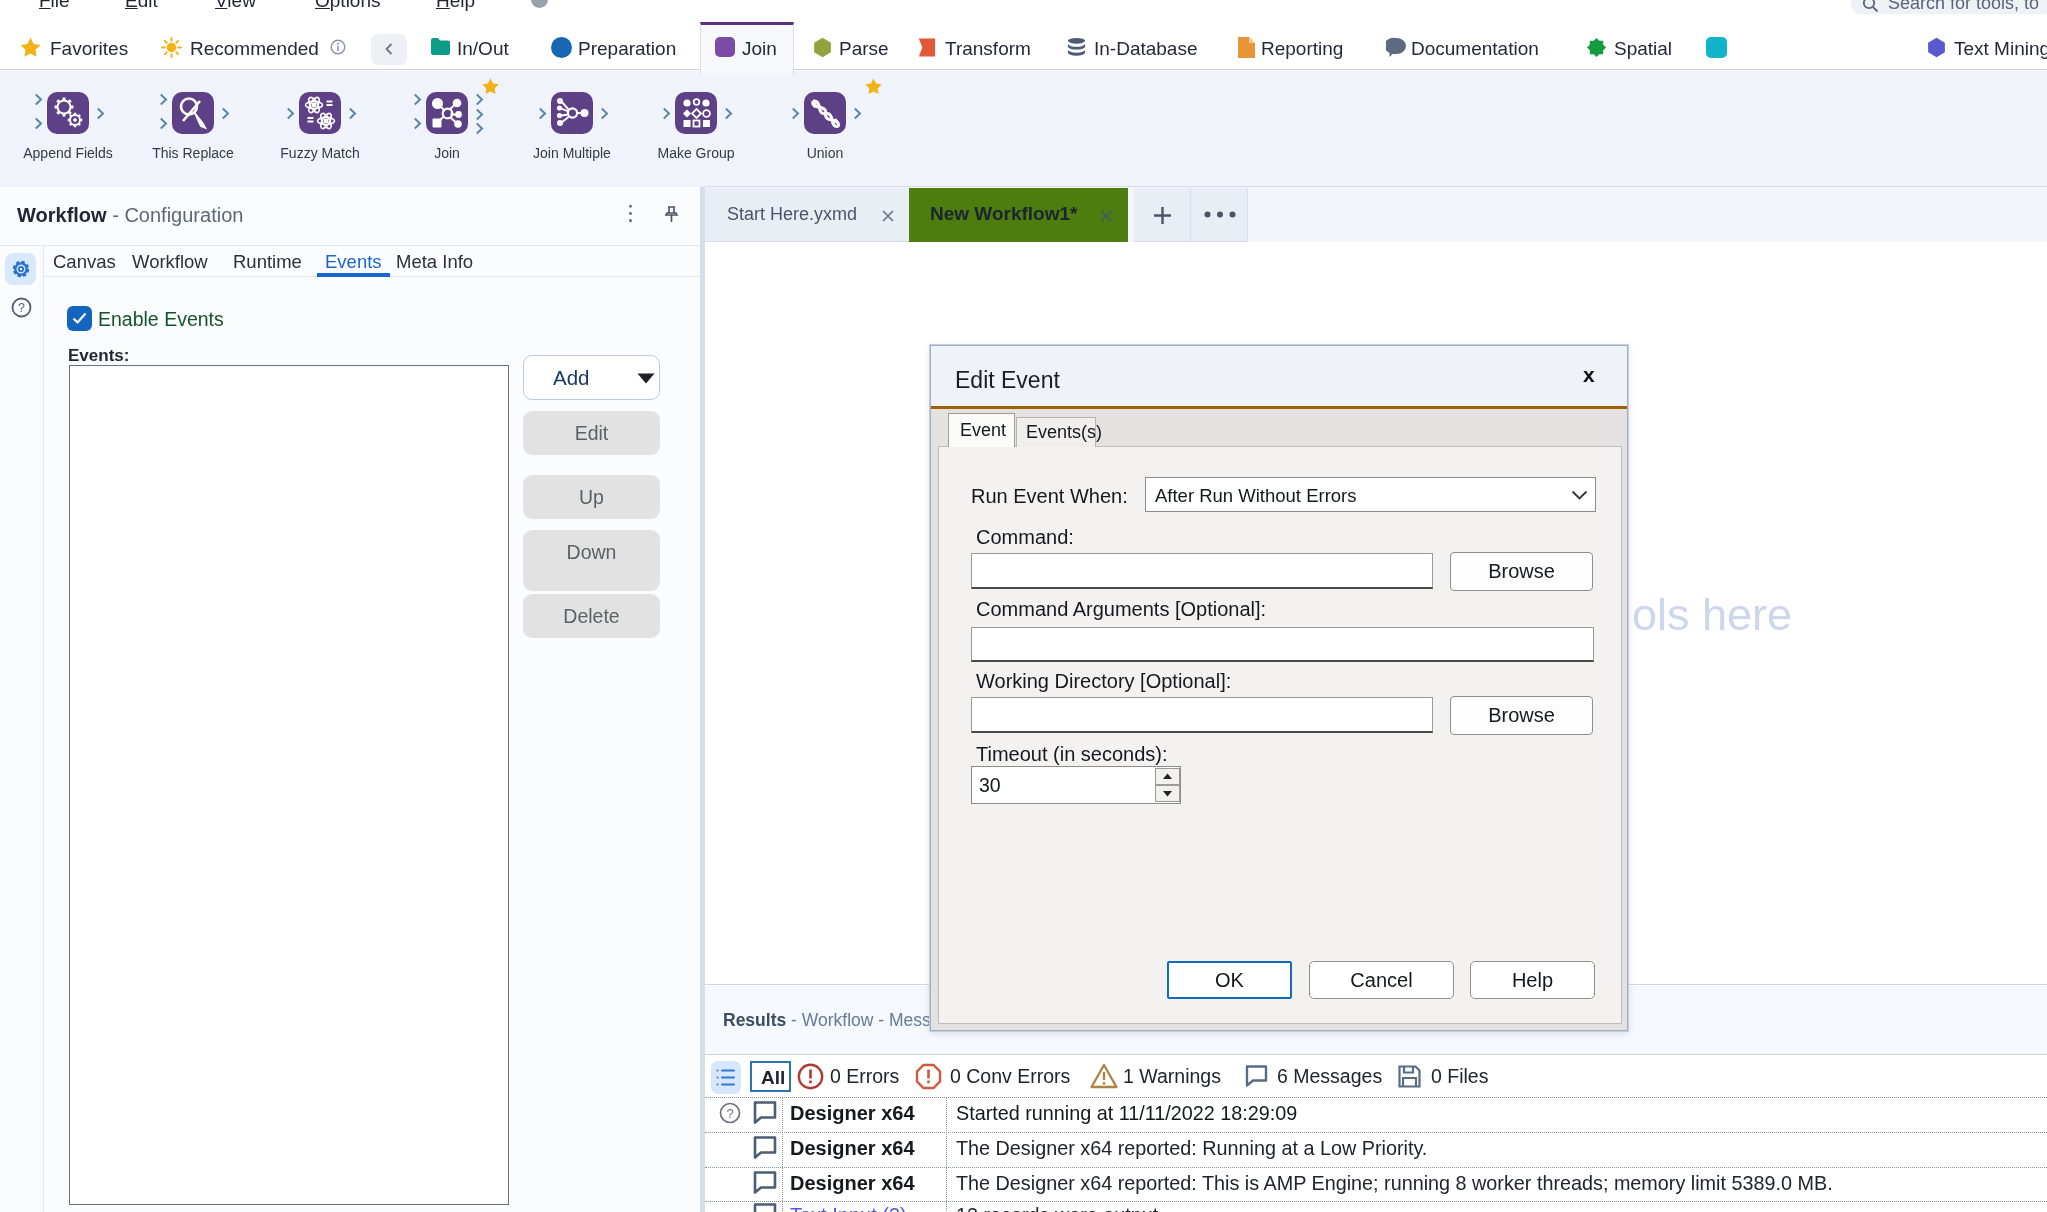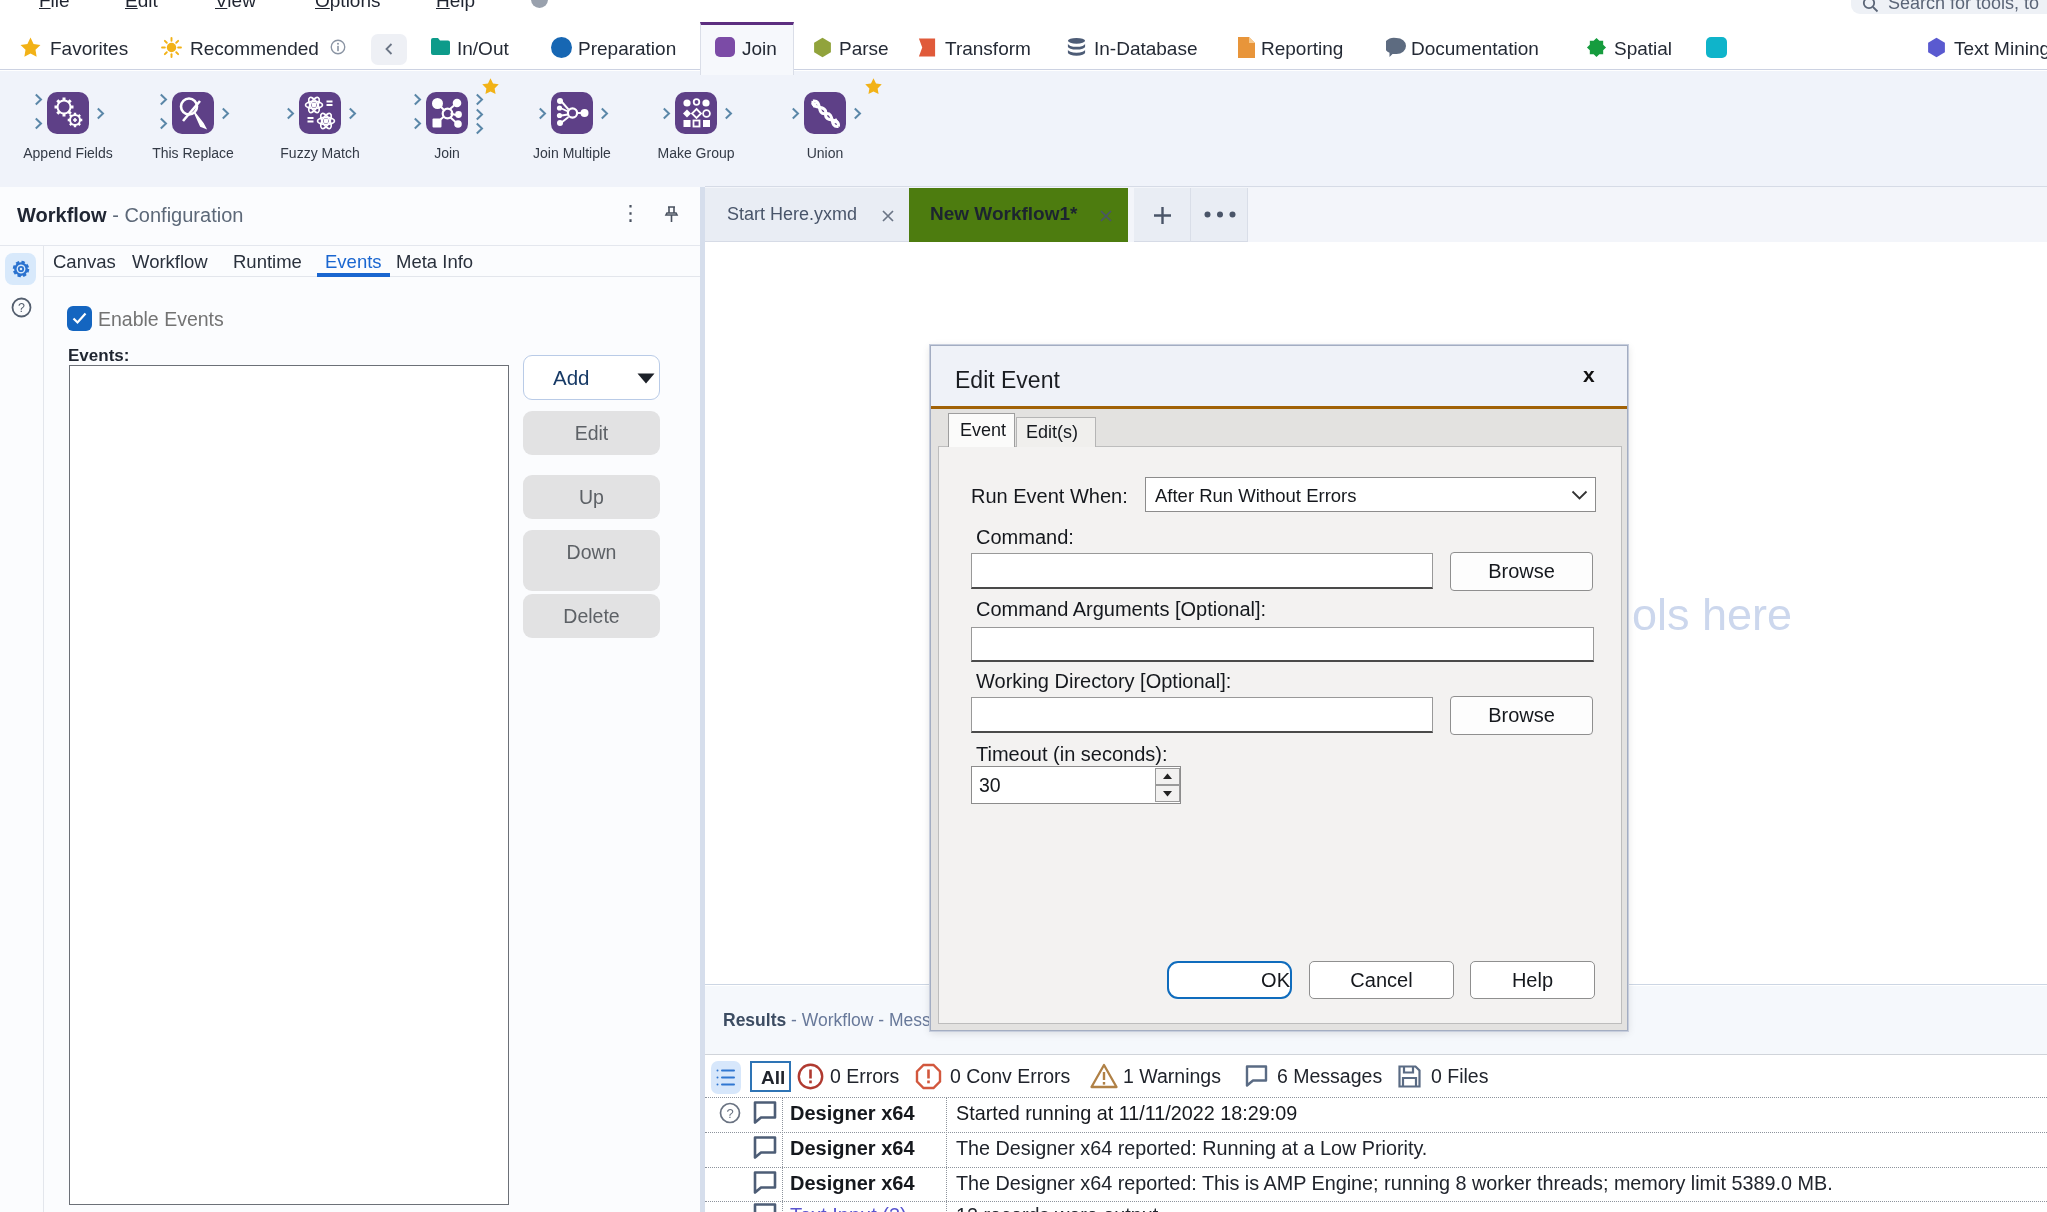--- a/index.html
+++ b/index.html
@@ -326,21 +326,21 @@
     <span class="abs" style="left:189px;top:5px;">Runtime</span>
     <span class="abs" style="left:281px;top:5px;color:#1a66d0;">Events</span>
     <span class="abs" style="left:352px;top:5px;">Meta Info</span>
     <div class="abs" style="left:273px;top:27px;width:73px;height:4px;background:#1a66d0;"></div>
   </div>
 
   <div class="abs" style="left:67px;top:119px;width:25px;height:25px;background:#1465c0;border-radius:6px;"></div>
   <svg class="abs" style="left:72px;top:125px;" width="15" height="13" viewBox="0 0 15 13">
       <path d="M1.5 6.5 L5.5 10.5 L13.5 1.5" fill="none" stroke="#fff" stroke-width="2.2"></path>
     </svg>
-  <span class="abs" style="left:98px;top:121px;font-size:19.5px;color:#737373;text-align:center;">Enable Events</span>
+  <span class="abs" style="left:98px;top:121px;font-size:19.5px;color:#14532d;text-align:center;">Enable Events</span>
   <span class="abs" style="left:68px;top:159px;font-size:17px;font-weight:bold;color:#1f2530;">Events:</span>
 
   <div class="abs" style="left:69px;top:178px;width:440px;height:840px;background:#fff;border:1px solid #6c7077;"></div>
 
   <div class="abs" style="left:523px;top:168px;width:137px;height:45px;background:#fff;border:1px solid #b9cbe7;border-radius:9px;">
     <span class="abs" style="left:29px;top:10px;font-size:20.5px;color:#173a66;">Add</span>
     <svg class="abs" style="left:113px;top:17px;" width="18" height="11" viewBox="0 0 18 11">
         <path d="M0.5 0.5 h17 l-8.5 10z" fill="#1d2129"></path>
       </svg>
   </div>
@@ -473,21 +473,21 @@
 
   <div class="abs" style="left:0;top:0;width:696px;height:63px;background:#eff2f8;border-bottom:3px solid #a16207;">
     <span class="abs" style="left:24px;top:21px;font-size:23px;color:#1a1d22;">Edit Event</span>
     <span class="abs" style="left:652px;top:17px;font-size:21px;font-weight:bold;color:#111;">x</span>
   </div>
 
   <div class="abs" style="left:17px;top:67px;width:67px;height:34px;background:#fbfbfa;border:1px solid #9e9e9e;border-bottom:none;z-index:2;">
     <span class="abs" style="left:11px;top:6px;font-size:18px;color:#15181d;">Event</span>
   </div>
   <div class="abs" style="left:85px;top:71px;width:80px;height:30px;background:#f0efed;border:1px solid #b5b5b5;border-bottom:none;z-index:2;">
-    <span class="abs" style="left:9px;top:4px;font-size:18px;color:#15181d;">Edit(s)</span>
+    <span class="abs" style="left:9px;top:4px;font-size:18px;color:#15181d;">Events(s)</span>
   </div>
 
   <div class="abs" style="left:7px;top:100px;width:684px;height:578px;background:#f3f2f1;border:1px solid #bdbdbd;"></div>
 
   <span class="abs" style="left:40px;top:139px;font-size:20px;color:#15181d;">Run Event When:</span>
   <div class="abs" style="left:214px;top:131px;width:451px;height:35px;background:#fff;border:1px solid #8c8c8c;">
     <span class="abs" style="left:9px;top:7px;font-size:18.5px;color:#15181d;">After Run Without Errors</span>
     <svg class="abs" style="left:425px;top:12px;" width="17" height="11" viewBox="0 0 17 11">
         <path d="M1.5 1.5 L8.5 8.5 L15.5 1.5" fill="none" stroke="#333" stroke-width="1.8"></path>
       </svg>
@@ -506,16 +506,16 @@
     <div class="abs" style="left:183px;top:1px;width:25px;height:17px;background:#f2f1f0;border:1px solid #9a9a9a;"></div>
     <div class="abs" style="left:183px;top:18px;width:25px;height:17px;background:#f2f1f0;border:1px solid #9a9a9a;"></div>
     <svg class="abs" style="left:190px;top:6px;" width="11" height="7" viewBox="0 0 11 7">
         <path d="M5.5 0.5 L10 6 H1z" fill="#222"></path>
       </svg>
     <svg class="abs" style="left:190px;top:23px;" width="11" height="7" viewBox="0 0 11 7">
         <path d="M5.5 6.5 L1 1 h9z" fill="#222"></path>
       </svg>
   </div>
 
-  <div class="abs" style="left:236px;top:615px;width:125px;height:38px;background:#fff;border:2px solid #0f6cbd;border-radius:11px;text-align:right;line-height:34px;font-size:20px;color:#15181d;">OK</div>
+  <div class="abs" style="left:236px;top:615px;width:125px;height:38px;background:#fff;border:2px solid #0f6cbd;border-radius:2px;text-align:center;line-height:34px;font-size:20px;color:#15181d;">OK</div>
   <div class="abs" style="left:378px;top:615px;width:145px;height:38px;background:#fff;border:1px solid #8f8f8f;border-radius:5px;text-align:center;line-height:36px;font-size:20px;color:#15181d;">Cancel</div>
   <div class="abs" style="left:539px;top:615px;width:125px;height:38px;background:#fff;border:1px solid #8f8f8f;border-radius:5px;text-align:center;line-height:36px;font-size:20px;color:#15181d;">Help</div>
 </div>
 
 </body></html>

